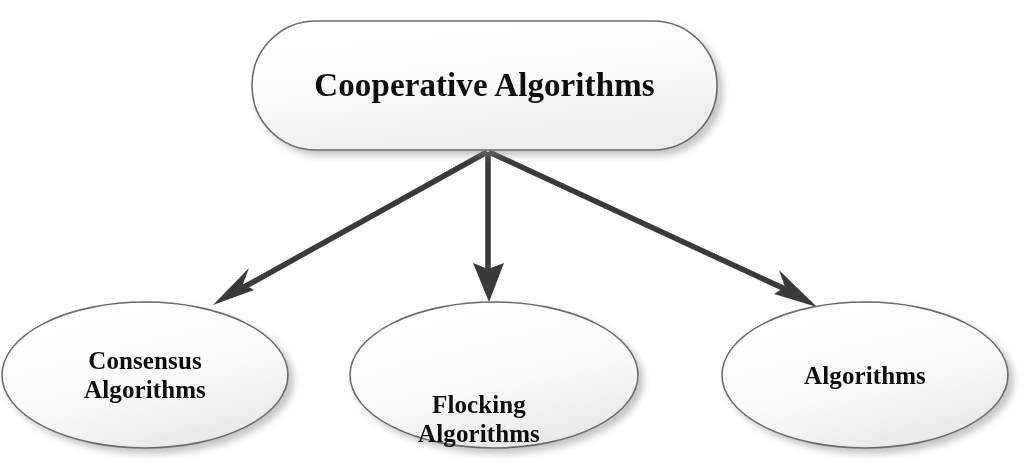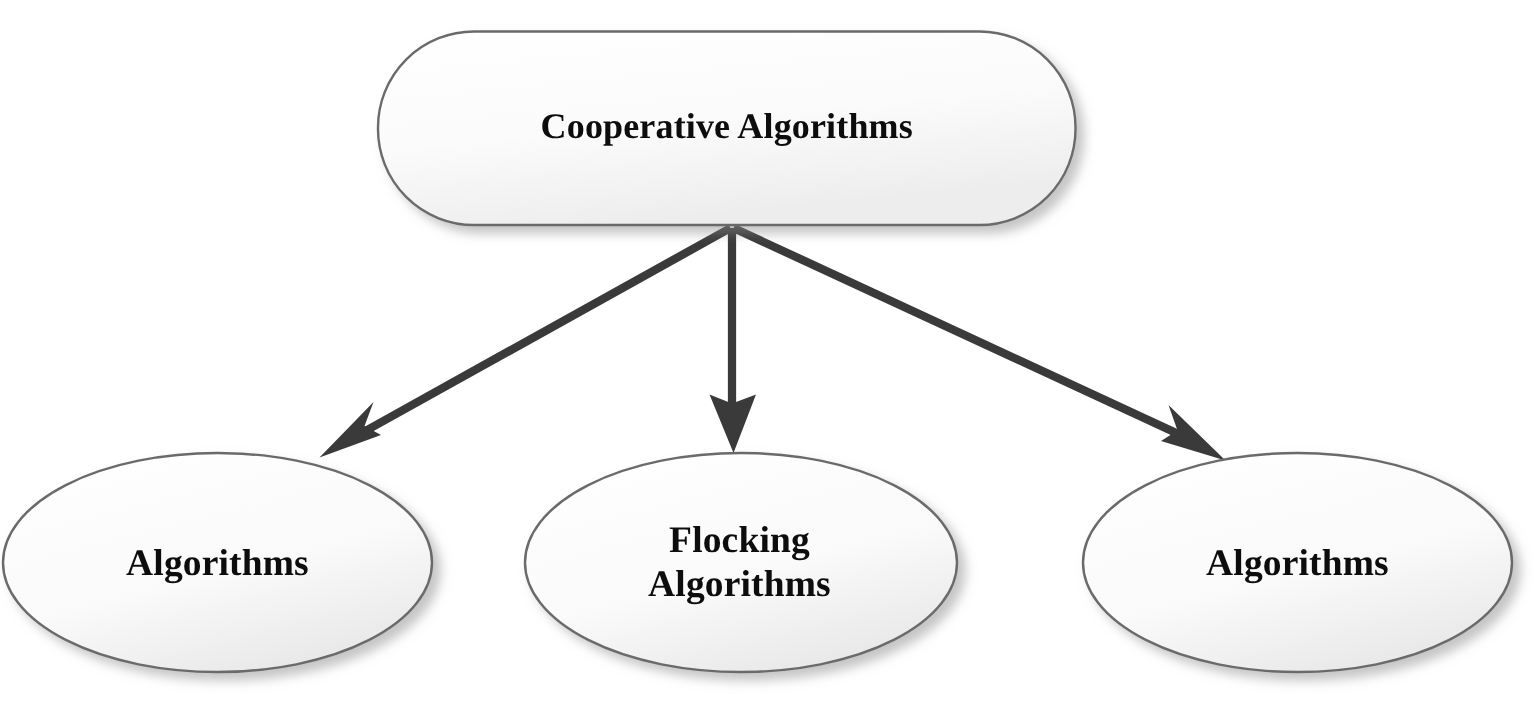--- a/index.html
+++ b/index.html
@@ -38,30 +38,30 @@
     font-family: "Liberation Serif", "DejaVu Serif", serif;
     pointer-events: none;
     line-height: 1.16;
     letter-spacing: 0.1px;
   }
   .root-label {
     left: 252px;
     top: 21px;
     width: 465px;
     height: 129px;
-    font-size: 24px;
+    font-size: 33px;
   }
   .leaf-label {
     width: 286px;
     height: 146px;
     top: 302px;
     font-size: 25px;
   }
   .leaf-label.pos-0 { left: 2px; }
-  .leaf-label.pos-1 { left: 350px; }
+  .leaf-label.pos-1 { left: 336px; justify-content: flex-end; }
   .leaf-label.pos-2 { left: 722px; }
   .label-line { display: block; white-space: nowrap; }
 </style>
 </head>
 <body>
 
 <div id="diagram-canvas">
 
   <svg id="diagram-svg" viewBox="0 0 1024 467" xmlns="http://www.w3.org/2000/svg">
     <defs>
@@ -100,20 +100,21 @@
     <ellipse cx="145" cy="375" rx="143" ry="73" fill="url(#ellipseFill)" stroke="#6b6b6b" stroke-width="1.6" filter="url(#softShadow)"></ellipse>
     <ellipse cx="494" cy="375" rx="144" ry="73" fill="url(#ellipseFill)" stroke="#6b6b6b" stroke-width="1.6" filter="url(#softShadow)"></ellipse>
     <ellipse cx="865" cy="375" rx="143" ry="73" fill="url(#ellipseFill)" stroke="#6b6b6b" stroke-width="1.6" filter="url(#softShadow)"></ellipse>
   </svg>
 
   <div class="node-label root-label">
     <span class="label-line">Cooperative Algorithms</span>
   </div>
 
   <div class="node-label leaf-label pos-0">
+    <span class="label-line">Consensus</span>
     <span class="label-line">Algorithms</span>
   </div>
 
   <div class="node-label leaf-label pos-1">
     <span class="label-line">Flocking</span>
     <span class="label-line">Algorithms</span>
   </div>
 
   <div class="node-label leaf-label pos-2">
     <span class="label-line">Algorithms</span>

